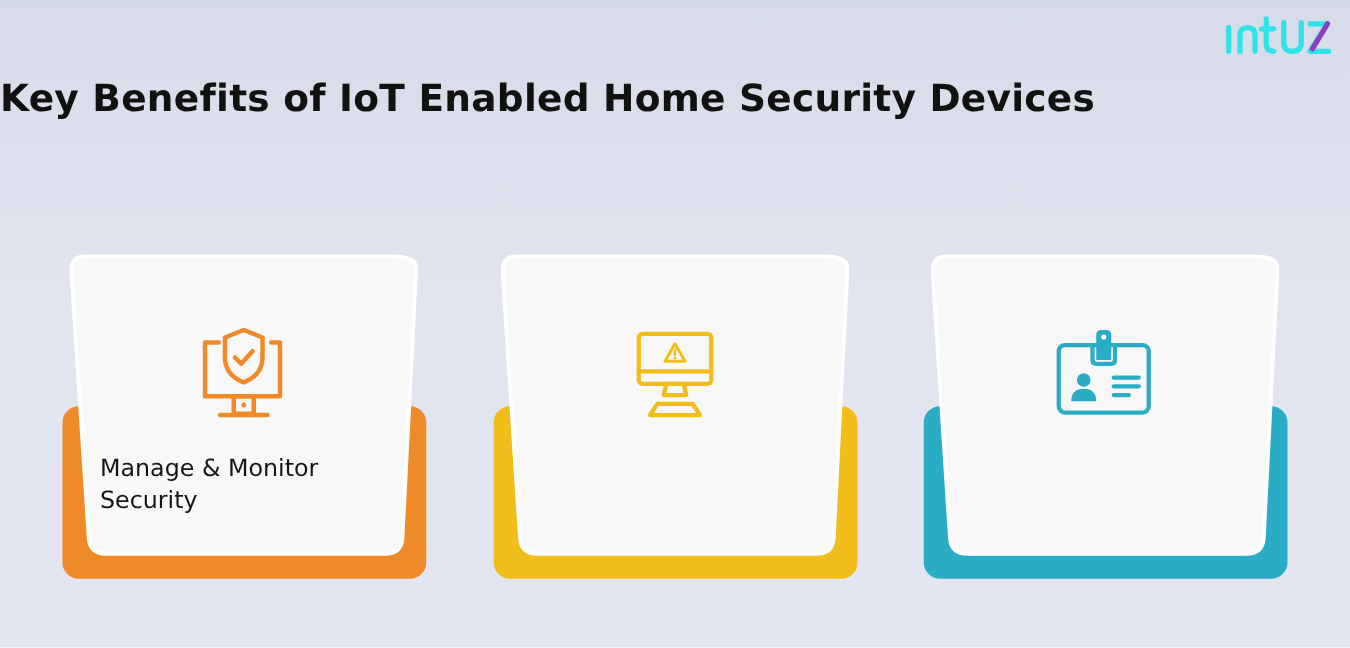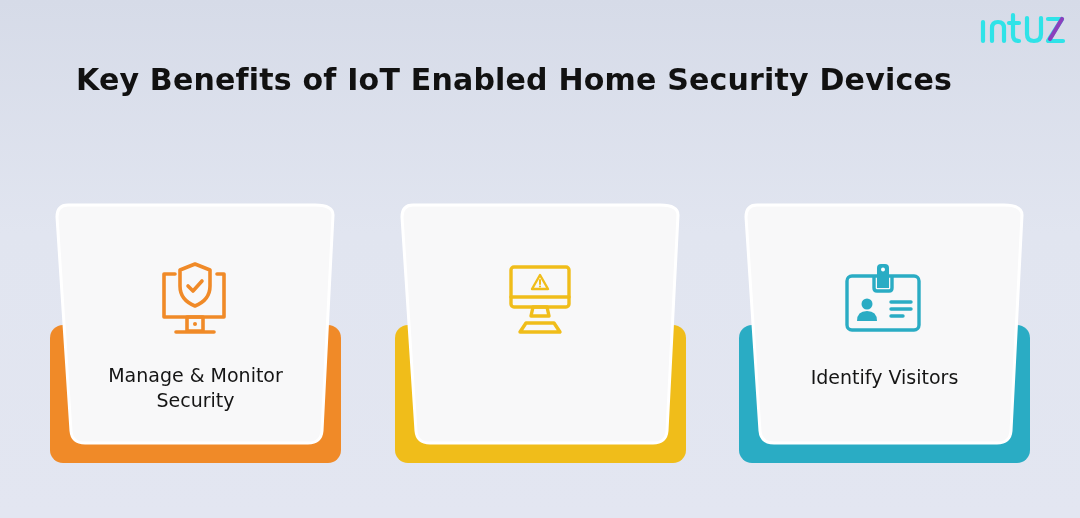--- a/index.html
+++ b/index.html
@@ -5,41 +5,41 @@
     html, body { margin: 0; padding: 0; }
     body {
       width: 1080px; height: 518px; overflow: hidden; position: relative;
       background: linear-gradient(180deg, #d6dbe8 0%, #e1e5f0 45%, #e3e6f1 100%);
       font-family: "DejaVu Sans", "Liberation Sans", sans-serif;
     }
     .logo {
       position: absolute; left: 978px; top: 6px; width: 90px; height: 42px;
     }
     .title {
-      position: absolute; left: 0; top: 56px; width: 952px; text-align: right;
+      position: absolute; left: 0; top: 56px; width: 952px; text-align: left;
       font-size: 30px; font-weight: bold; color: #111111; letter-spacing: 0.2px;
       margin: 0; line-height: 48px;
     }
     .card {
       position: absolute; top: 205px; width: 291px; height: 260px;
     }
     .card .back {
       position: absolute; left: 0; top: 120px; width: 291px; height: 138px;
       border-radius: 13px;
     }
     .card svg.front {
       position: absolute; left: 0; top: 0; width: 291px; height: 245px;
       overflow: visible;
     }
     .card .icon {
       position: absolute; left: 110px; top: 55px; width: 70px; height: 80px;
     }
     .card .label {
       position: absolute; left: 30px; width: 231px; top: 158px;
-      text-align: center; font-size: 19px; color: #151515; line-height: 25px;
+      text-align: left; font-size: 19px; color: #151515; line-height: 25px;
     }
   </style>
 </head>
 <body>
 
 <div class="logo">
   <svg width="90" height="42" viewBox="0 0 90 42">
     <g fill="none" stroke="#2fe3e8" stroke-width="4.2" stroke-linecap="round" stroke-linejoin="round">
 
       <line x1="5" y1="16" x2="5" y2="35"></line>
@@ -112,14 +112,13 @@
         <line x1="48" y1="49" x2="68" y2="49"></line>
         <line x1="48" y1="56" x2="60" y2="56"></line>
       </g>
       <path d="M34 8 Q34 4 38 4 H42 Q46 4 46 8 V28 H34 Z" fill="#2aacc4"></path>
       <circle cx="40" cy="9.5" r="2" fill="#ffffff"></circle>
       <path d="M31 16 V28 Q31 31 34 31 H46 Q49 31 49 28 V16" fill="none" stroke="#2aacc4" stroke-width="3.4"></path>
       <circle cx="24" cy="44" r="5.5" fill="#2aacc4"></circle>
       <path d="M14 61 Q14 51 24 51 Q34 51 34 61 Z" fill="#2aacc4"></path>
     </svg>
   </div>
-  <div class="label" style="top:160px;">Identify Visitors</div>
 </div>
 
 </body></html>

